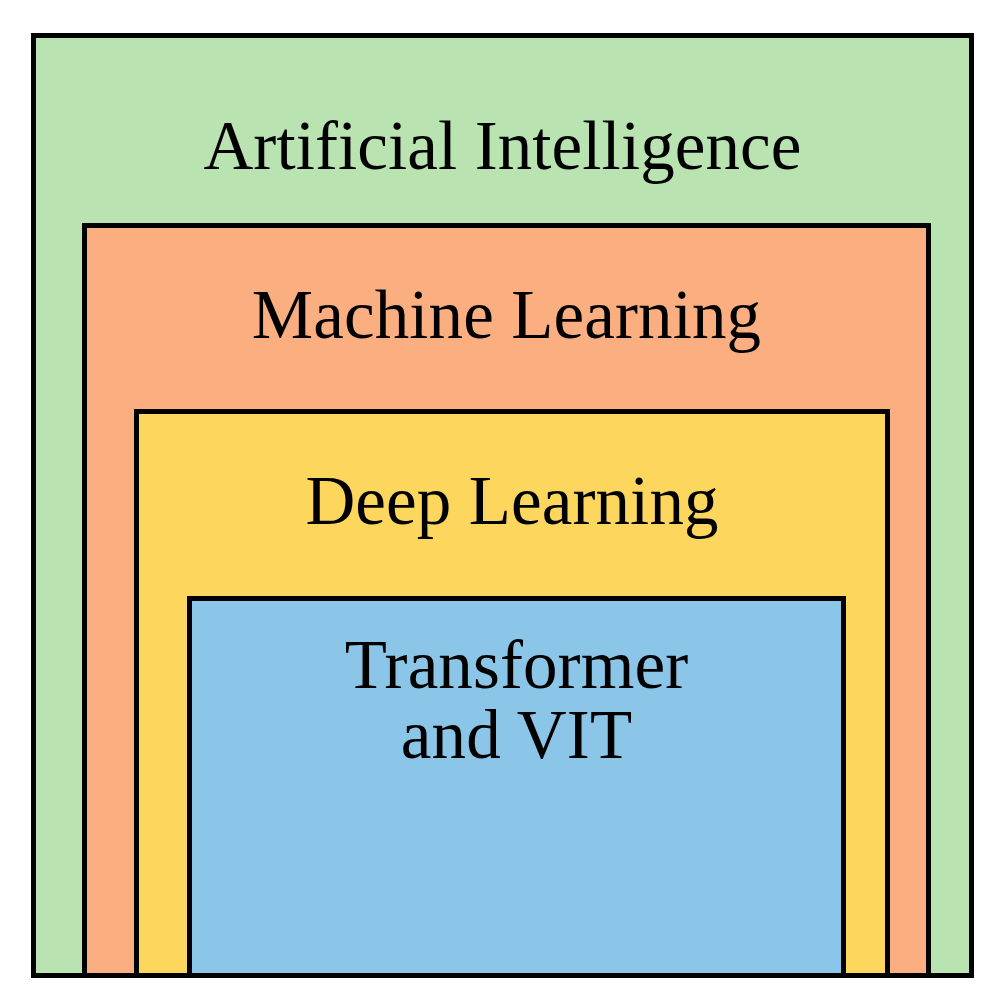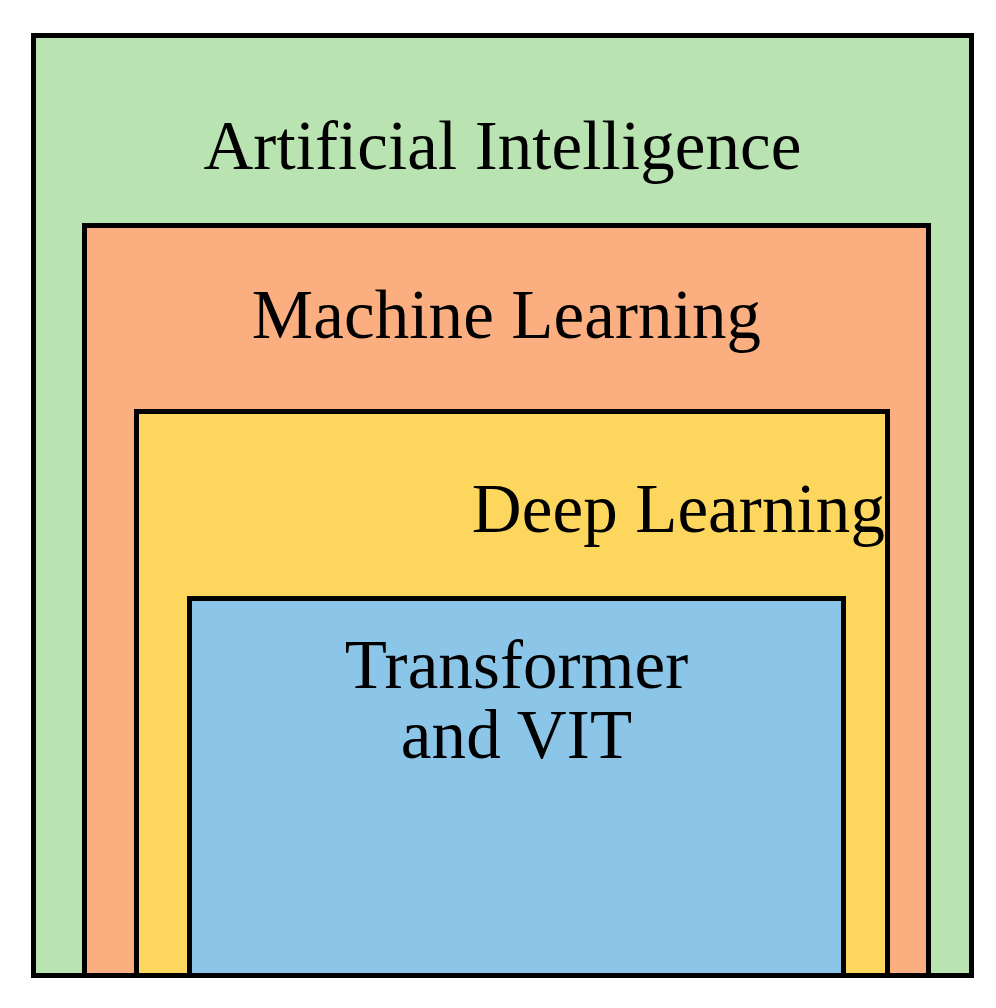--- a/index.html
+++ b/index.html
@@ -67,23 +67,22 @@
   }
 
   
   #box-deep-learning {
     left: 47px;
     top: 181px;
     width: 756px;
     height: 569px;
   }
   #label-deep-learning {
-    top: 60px;
+    top: 52px;
     font-size: 69px;
-    text-align: right;
   }
 
   
   #box-transformer-vit {
     left: 48px;
     top: 182px;
     width: 659px;
     height: 382px;
   }
   #label-transformer-vit {

